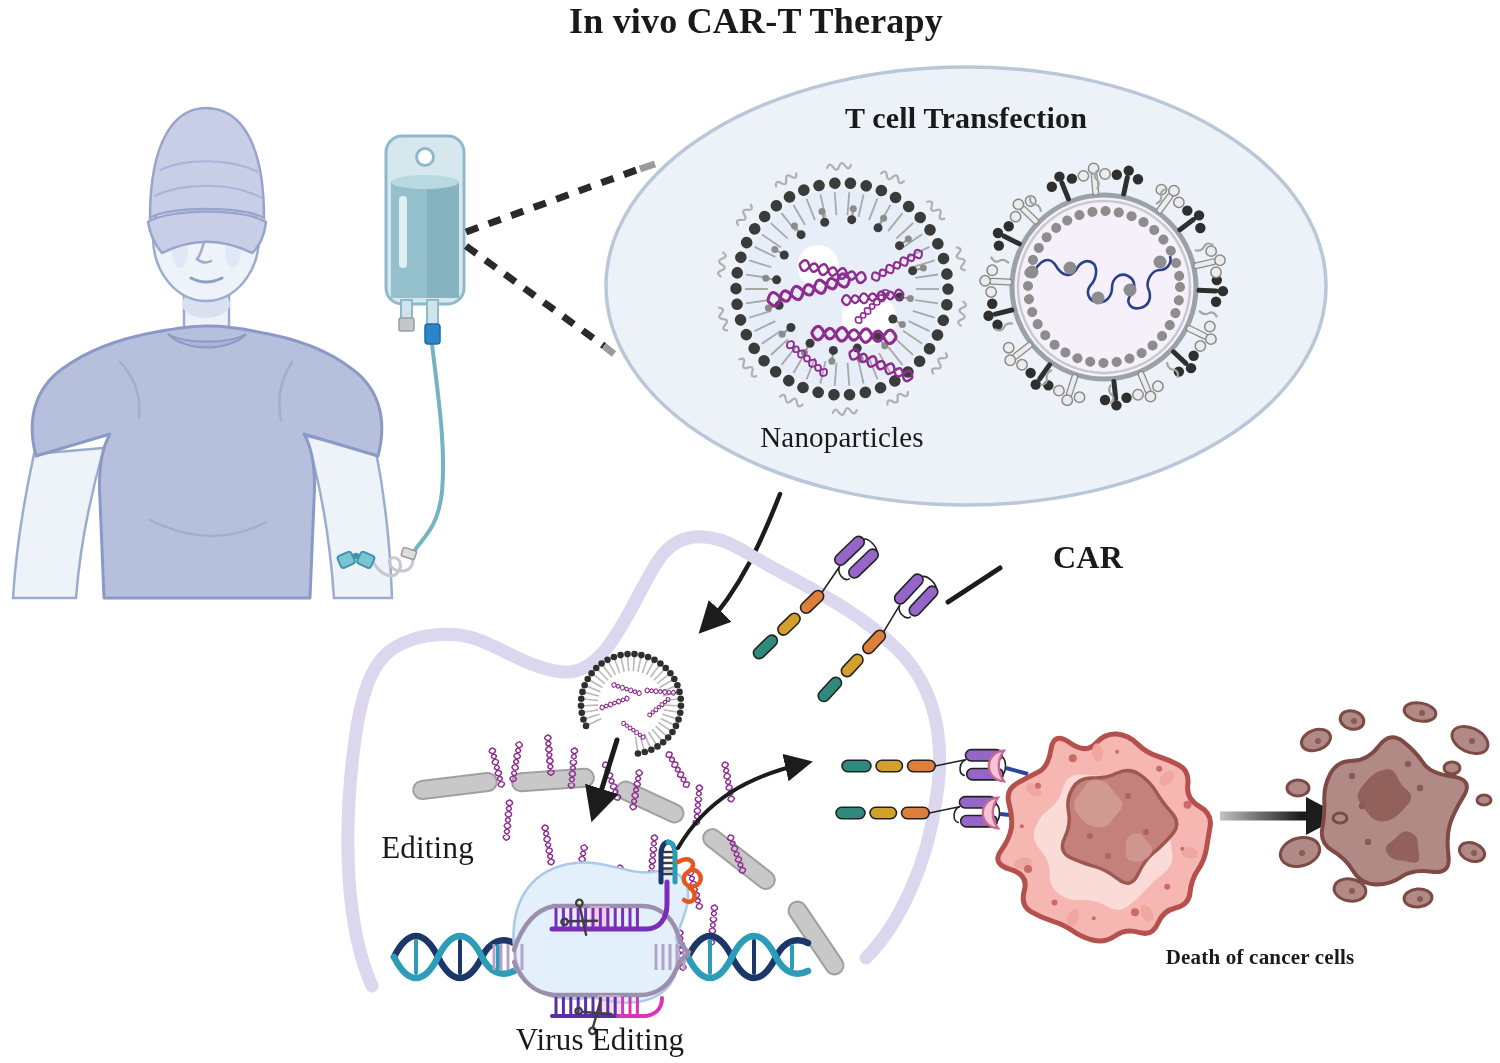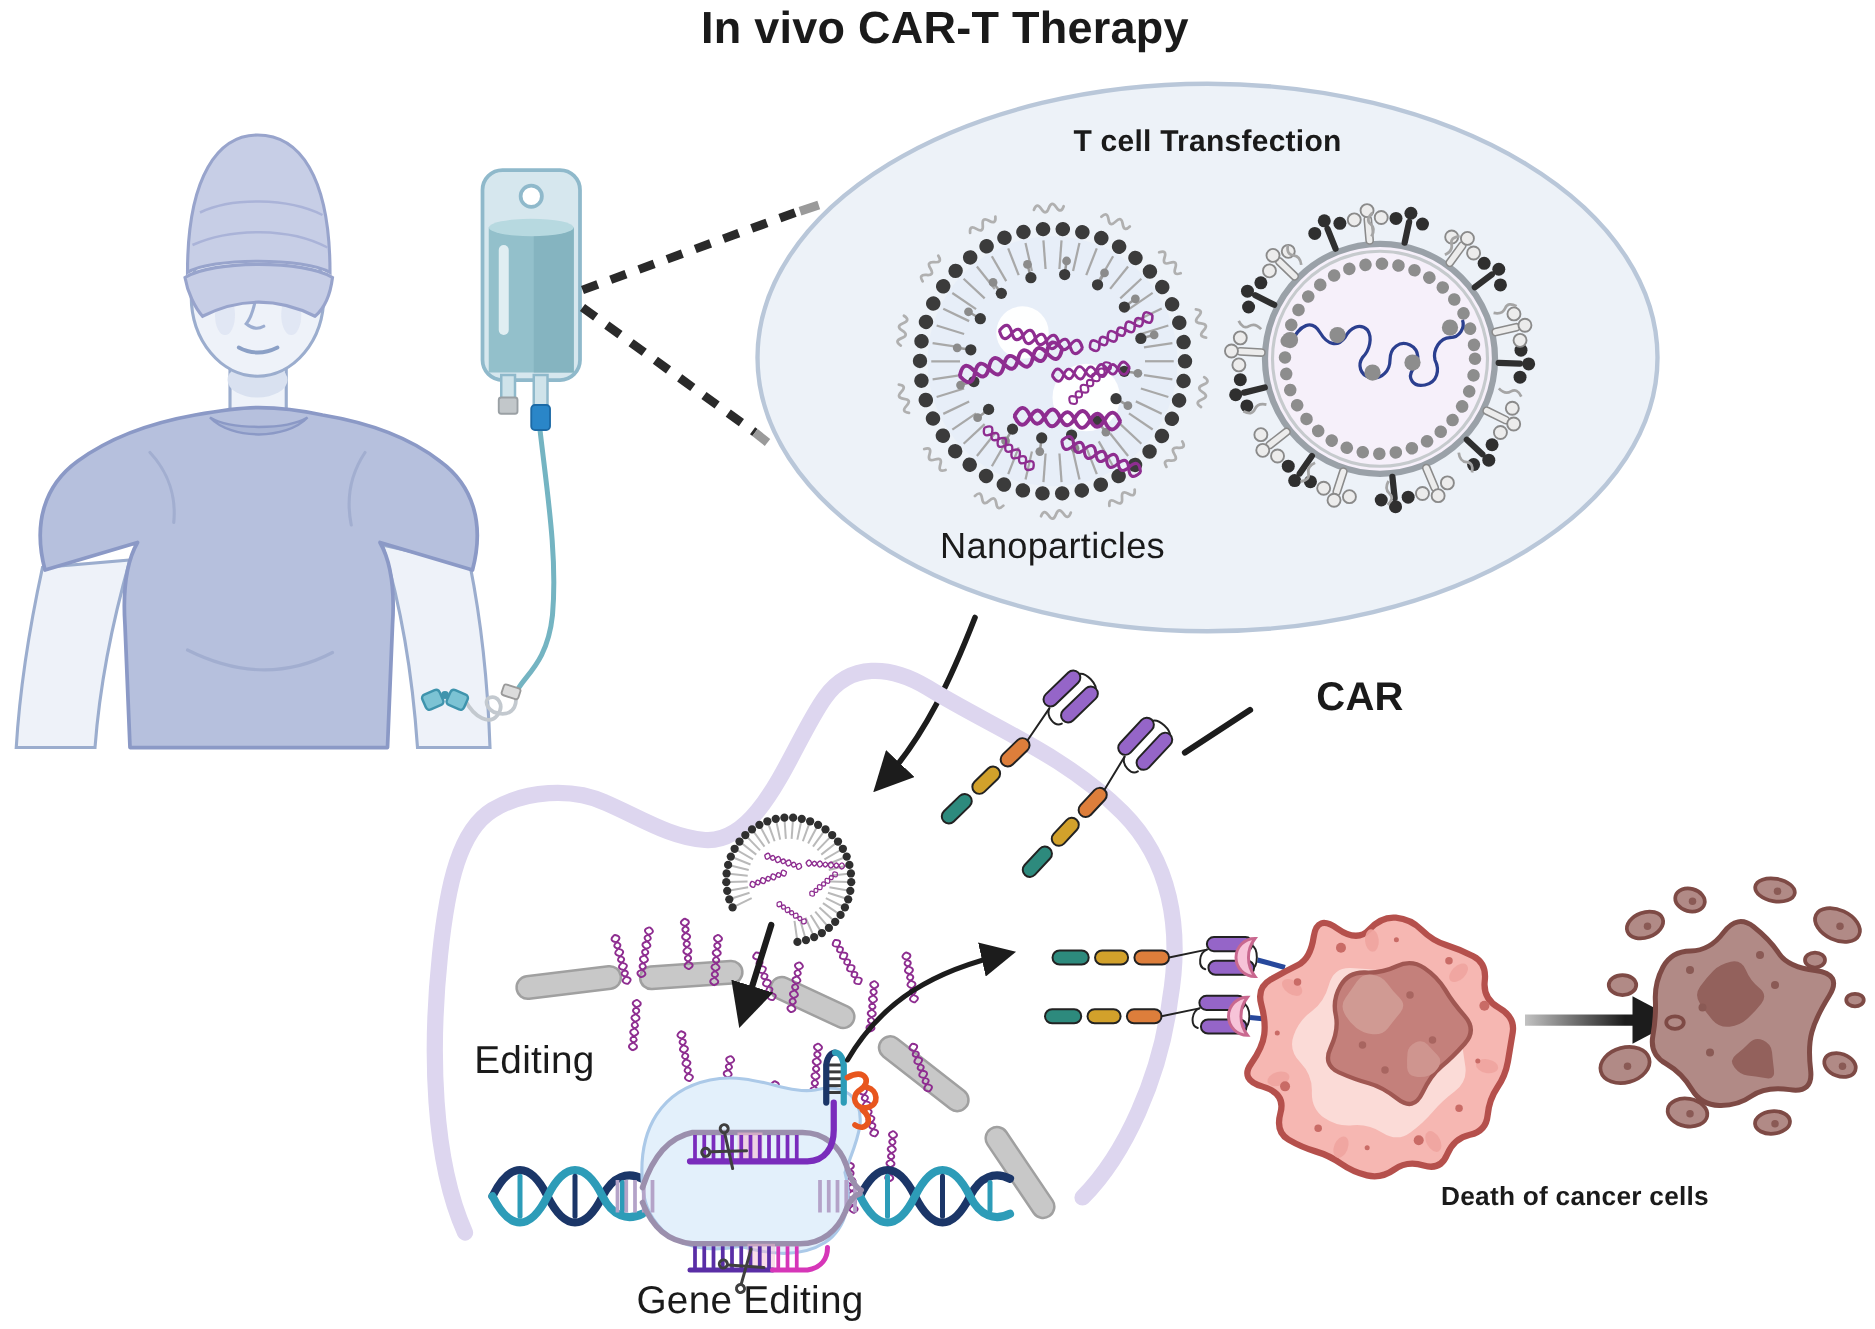--- a/index.html
+++ b/index.html
@@ -1,20 +1,20 @@
 <!DOCTYPE html>
 <html style="--c-text: #1a1a1a; --c-accent_mrna: #8e2d90; --c-membrane: #ddd6ef; --c-ellipse_fill: #edf2f8; --c-ellipse_stroke: #b9c7d9; --c-car_teal: #2d8a7d; --c-car_gold: #d2a12b; --c-car_orange: #dd7e3b; --c-car_purple: #9565c8; --c-antigen_pink: #f7c3d8; --c-cancer_fill: #f6b7b2; --c-cancer_stroke: #b5504c; --c-dead_fill: #b18a86; --c-dead_stroke: #7e4a45;"><head>
 <meta charset="utf-8">
 <style>
   html,body{margin:0;padding:0;background:#fff;}
   #stage{position:relative;width:1500px;height:1063px;background:#fff;overflow:hidden;
          font-family:"Liberation Sans",sans-serif;}
   #art{position:absolute;left:0;top:0;}
   .lbl{position:absolute;text-align:center;color:var(--c-text,#1a1a1a);line-height:1.1;
-       font-family:Liberation Sans, sans-serif;letter-spacing:.2px;white-space:nowrap;}
+       font-family:Liberation Serif, serif;letter-spacing:.2px;white-space:nowrap;}
   .b{font-weight:bold;}
   
   .membrane{fill:none;stroke:var(--c-membrane,#ddd6ef);stroke-width:13;stroke-linecap:round;}
   .callout-ellipse{fill:var(--c-ellipse_fill,#edf2f8);stroke:var(--c-ellipse_stroke,#b9c7d9);stroke-width:3.5;}
   .dash{stroke:#2a2a2a;stroke-width:7;stroke-dasharray:13 11;fill:none;}
   .dashtip{stroke:#9a9a9a;stroke-width:7;fill:none;}
   .mrna{fill:none;stroke:var(--c-accent_mrna,#8e2d90);stroke-width:2.1;stroke-linecap:round;}
   .peg{fill:none;stroke:#b0b0b0;stroke-width:2.2;stroke-linecap:round;}
   .seg{stroke:#222;stroke-width:2.5;}
   .seg.teal{fill:var(--c-car_teal,#2d8a7d);} .seg.gold{fill:var(--c-car_gold,#d2a12b);}
@@ -620,19 +620,19 @@
         <circle cx="1420" cy="899" r="3" fill="#8a5a55"></circle>
         <ellipse cx="1472" cy="852" rx="13" ry="9" fill="var(--c-dead_fill)" stroke="var(--c-dead_stroke)" stroke-width="3" transform="rotate(20 1472 852)"></ellipse>
         <circle cx="1474" cy="853" r="3" fill="#8a5a55"></circle>
         <ellipse cx="1484" cy="800" rx="7" ry="5" fill="var(--c-dead_fill)" stroke="var(--c-dead_stroke)" stroke-width="3" transform="rotate(0 1484 800)"></ellipse>
         <ellipse cx="1340" cy="818" rx="7" ry="5" fill="var(--c-dead_fill)" stroke="var(--c-dead_stroke)" stroke-width="3" transform="rotate(0 1340 818)"></ellipse>
         <ellipse cx="1452" cy="768" rx="8" ry="6" fill="var(--c-dead_fill)" stroke="var(--c-dead_stroke)" stroke-width="3" transform="rotate(0 1452 768)"></ellipse>
       </g>
 </svg>
 
 <div class="lbl b" style="left:406px;top:2px;width:700px;font-size:36px">In vivo CAR-T Therapy</div>
-<div class="lbl b" style="left:766px;top:101px;width:400px;font-size:24px">T cell Transfection</div>
+<div class="lbl b" style="left:766px;top:101px;width:400px;font-size:30px">T cell Transfection</div>
 <div class="lbl" style="left:697px;top:422px;width:290px;font-size:29px">Nanoparticles</div>
 <div class="lbl b" style="left:1003px;top:540px;width:120px;font-size:32px;text-align:right">CAR</div>
 <div class="lbl" style="left:340px;top:831px;width:175px;font-size:31px">Editing</div>
-<div class="lbl" style="left:470px;top:1023px;width:260px;font-size:31px">Gene Editing</div>
+<div class="lbl" style="left:470px;top:1023px;width:260px;font-size:31px">Virus Editing</div>
 <div class="lbl b" style="left:1085px;top:946px;width:350px;font-size:21px">Death of cancer cells</div>
 </div>
 
 </body></html>

